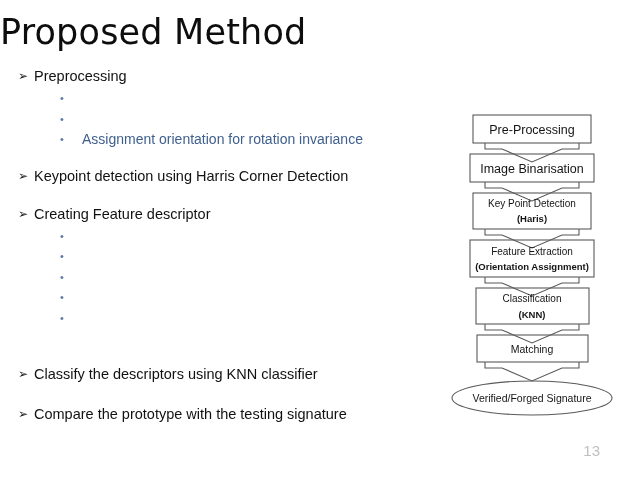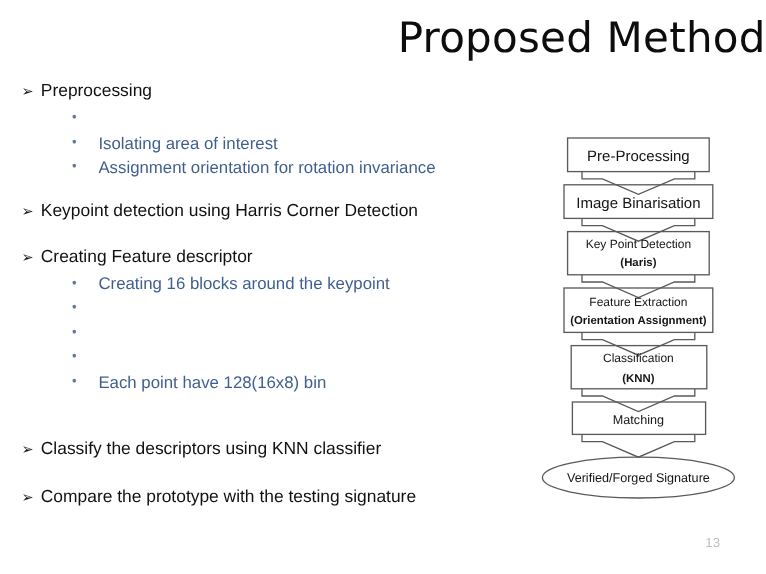--- a/index.html
+++ b/index.html
@@ -15,21 +15,21 @@
     font-family: "Liberation Sans", sans-serif;
     background: #ffffff;
   }
 
   
   .slide-title {
     position: absolute;
     left: 0;
     top: 11px;
     width: 638px;
-    text-align: right;
+    text-align: left;
     font-size: 35px;
     font-weight: 400;
     line-height: 42px;
     color: #0d0d0d;
     letter-spacing: 0.2px;
     font-family: "DejaVu Sans", sans-serif;
   }
 
   
   .content-col {
@@ -99,21 +99,21 @@
   .fc-box-text {
     font-family: "Liberation Sans", sans-serif;
     fill: #141414;
   }
 
   
   .page-number {
     position: absolute;
     right: 38px;
     bottom: 19px;
-    font-size: 11px;
+    font-size: 15px;
     color: #bfbfbf;
     font-family: "Liberation Sans", sans-serif;
   }
 </style>
 </head>
 <body>
 
 <div class="slide-title">Proposed Method</div>
 
 <div class="content-col">
@@ -121,21 +121,20 @@
   <div class="l1-item">
     <span class="l1-bullet">➢</span>
     <span class="l1-text">Preprocessing</span>
   </div>
   <div class="l2-list">
     <div class="l2-item">
       <span class="l2-bullet">•</span>
     </div>
     <div class="l2-item">
       <span class="l2-bullet">•</span>
-      <span class="l2-text">Isolating area of interest</span>
     </div>
     <div class="l2-item">
       <span class="l2-bullet">•</span>
       <span class="l2-text">Assignment orientation for rotation invariance</span>
     </div>
   </div>
 
   <div class="gap-md"></div>
 
   <div class="l1-item">
@@ -145,34 +144,32 @@
 
   <div class="gap-md"></div>
 
   <div class="l1-item">
     <span class="l1-bullet">➢</span>
     <span class="l1-text">Creating Feature descriptor</span>
   </div>
   <div class="l2-list">
     <div class="l2-item">
       <span class="l2-bullet">•</span>
-      <span class="l2-text">Creating 16 blocks around the keypoint</span>
-    </div>
-    <div class="l2-item">
-      <span class="l2-bullet">•</span>
-    </div>
-    <div class="l2-item">
-      <span class="l2-bullet">•</span>
-    </div>
-    <div class="l2-item">
-      <span class="l2-bullet">•</span>
-    </div>
-    <div class="l2-item">
-      <span class="l2-bullet">•</span>
-      <span class="l2-text">Each point have 128(16x8) bin</span>
+    </div>
+    <div class="l2-item">
+      <span class="l2-bullet">•</span>
+    </div>
+    <div class="l2-item">
+      <span class="l2-bullet">•</span>
+    </div>
+    <div class="l2-item">
+      <span class="l2-bullet">•</span>
+    </div>
+    <div class="l2-item">
+      <span class="l2-bullet">•</span>
     </div>
   </div>
 
   <div class="gap-lg"></div>
 
   <div class="l1-item">
     <span class="l1-bullet">➢</span>
     <span class="l1-text">Classify the descriptors using KNN classifier</span>
   </div>
 

